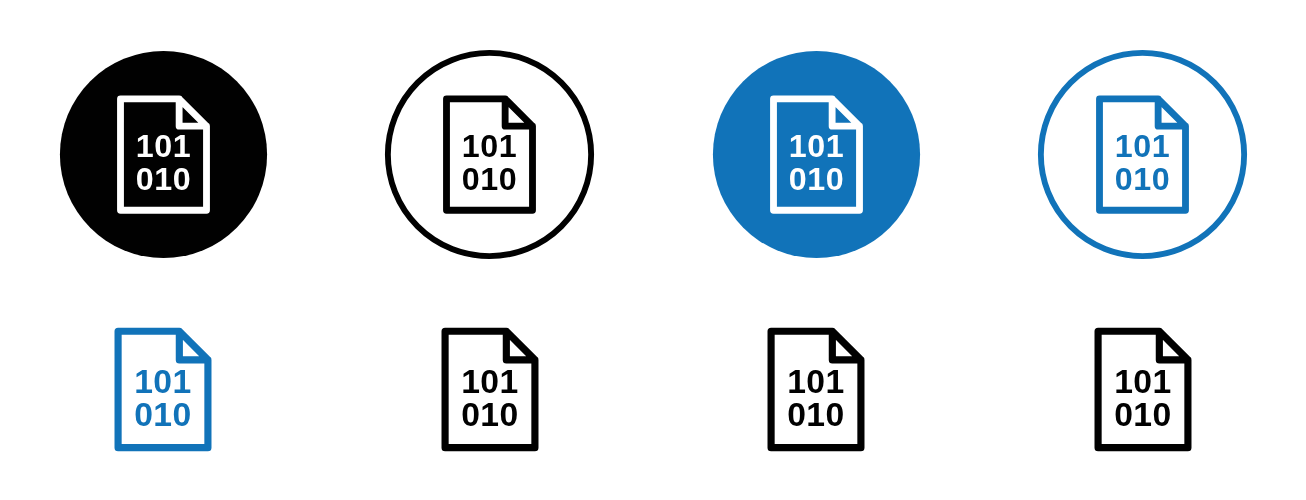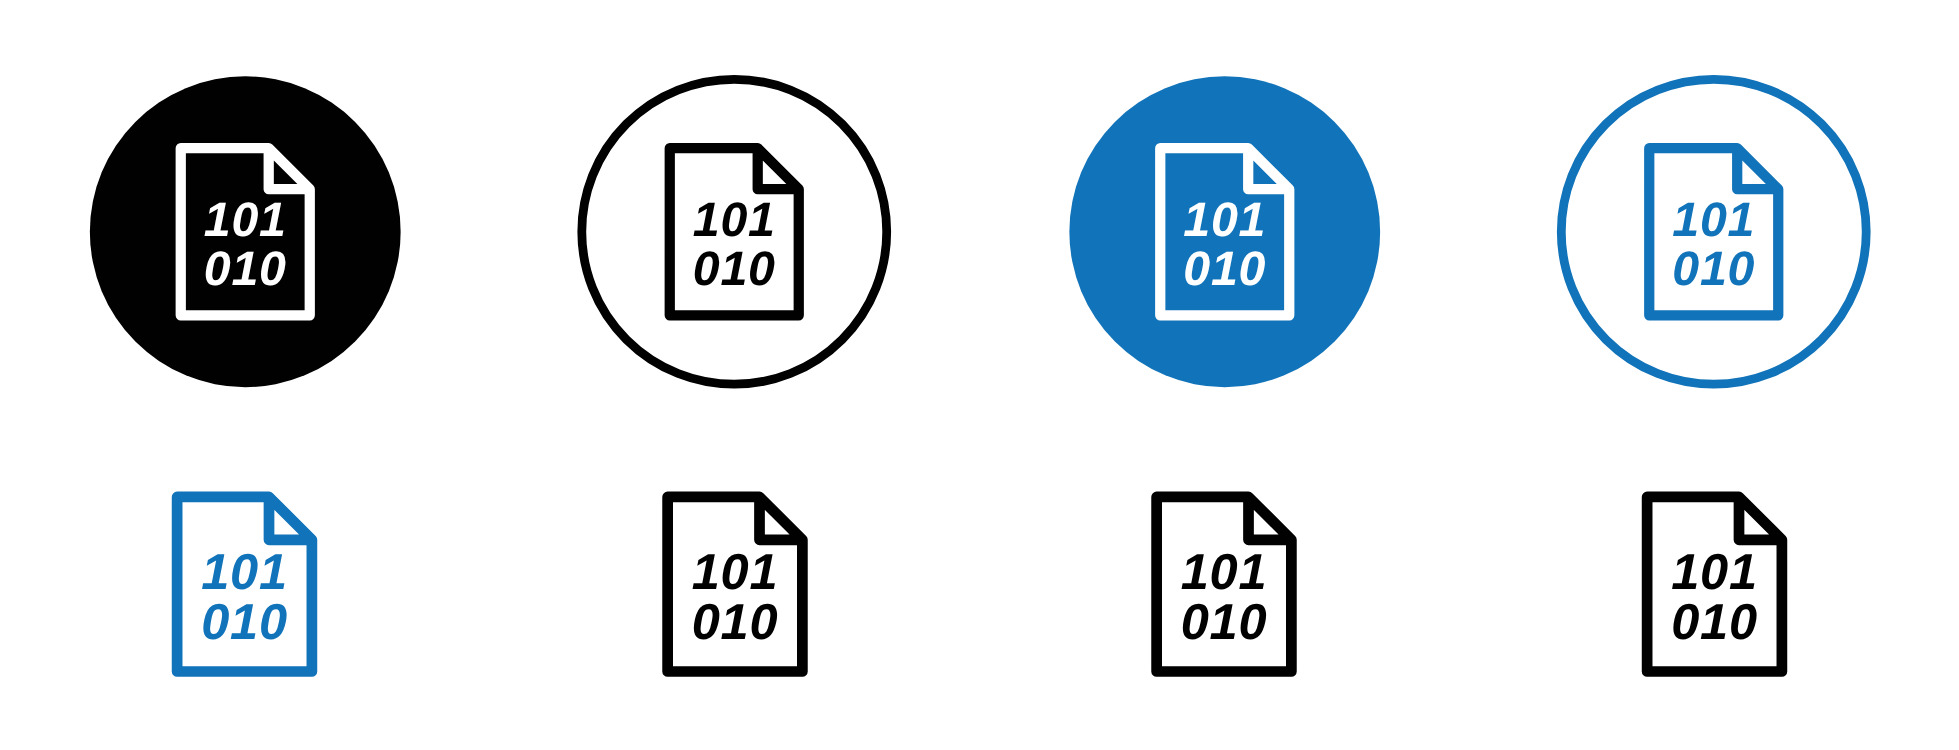--- a/index.html
+++ b/index.html
@@ -20,21 +20,20 @@
     width: 100%;
     height: 100%;
     grid-template-columns: repeat(4, 1fr);
     grid-template-rows: 308px 165px;
   }
   .cell {
     margin: 0;
     display: flex;
     align-items: center;
     justify-content: center;
-    font-style: italic;
   }
   
   .doc-path {
     fill: none;
     stroke-width: 7;
     stroke-linejoin: round;
     stroke-linecap: round;
   }
   .doc-text {
     font-family: "Liberation Sans", "DejaVu Sans", sans-serif;

